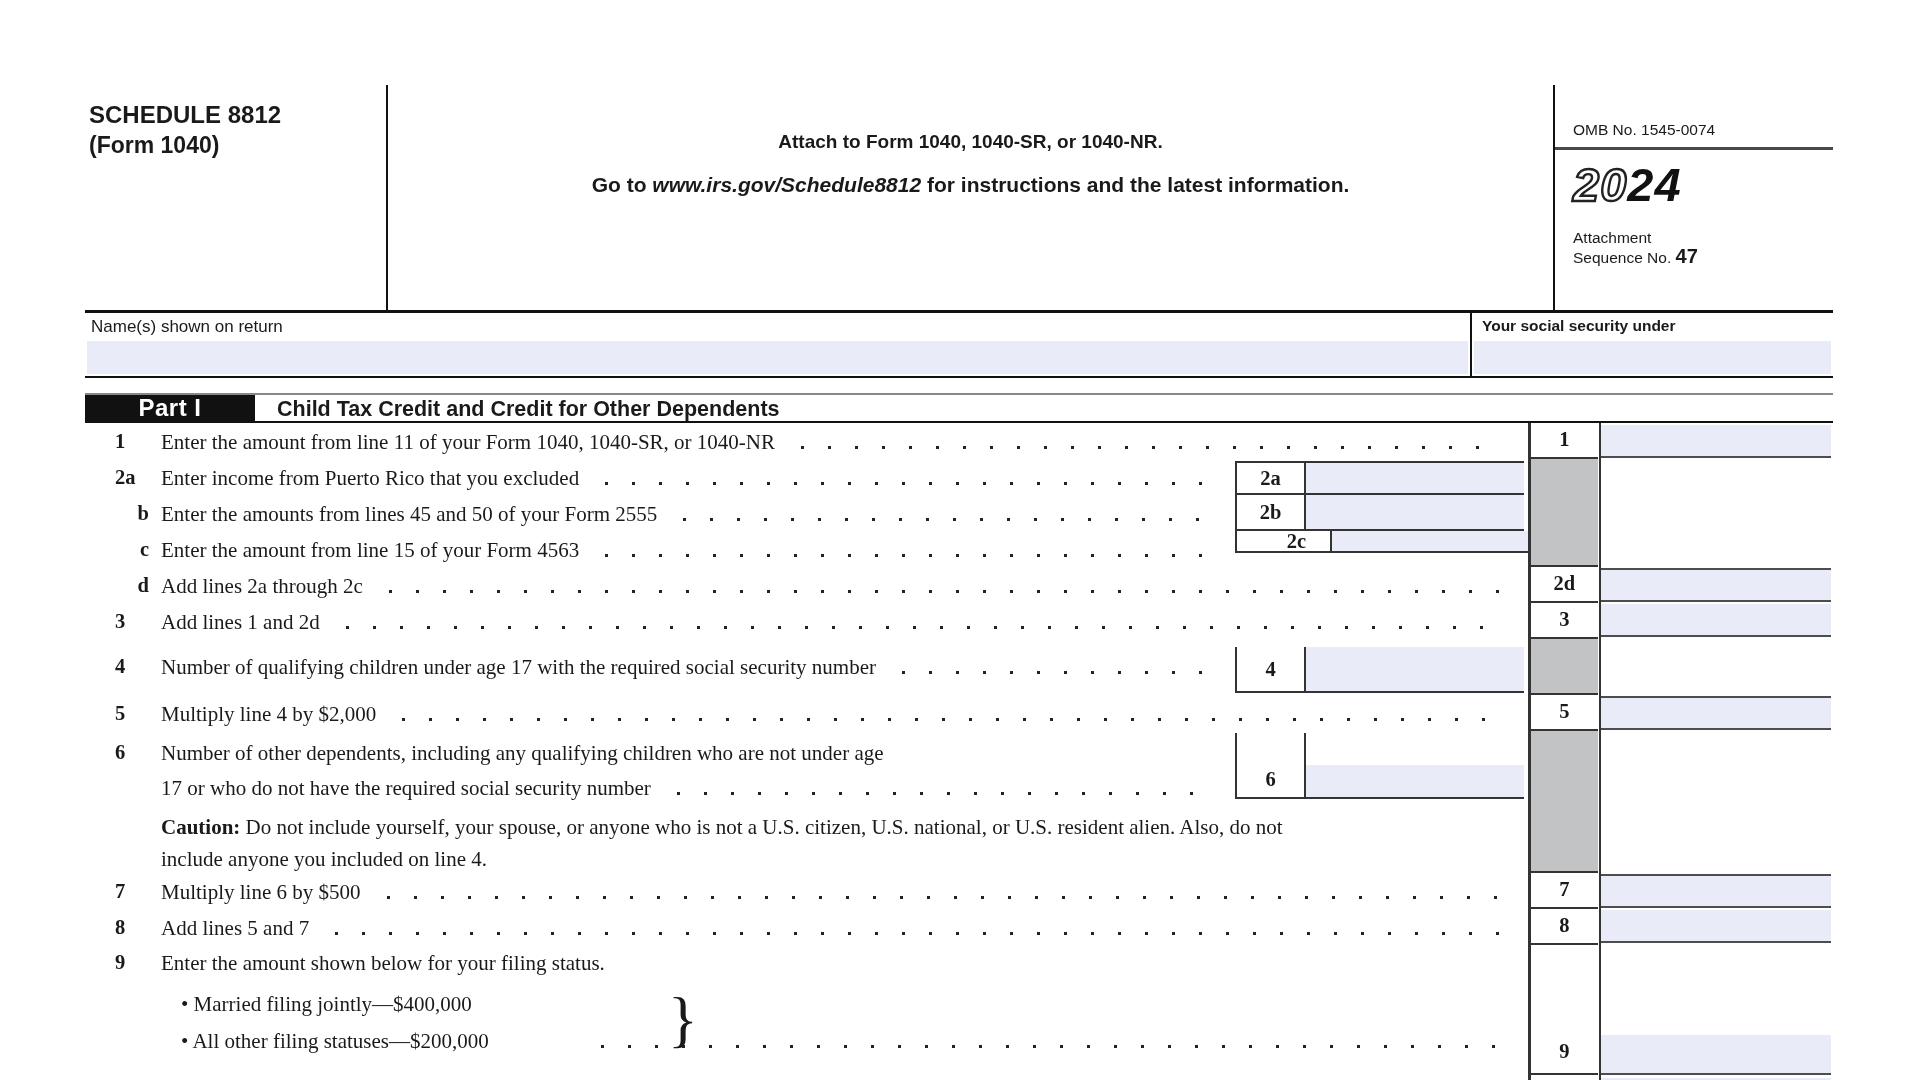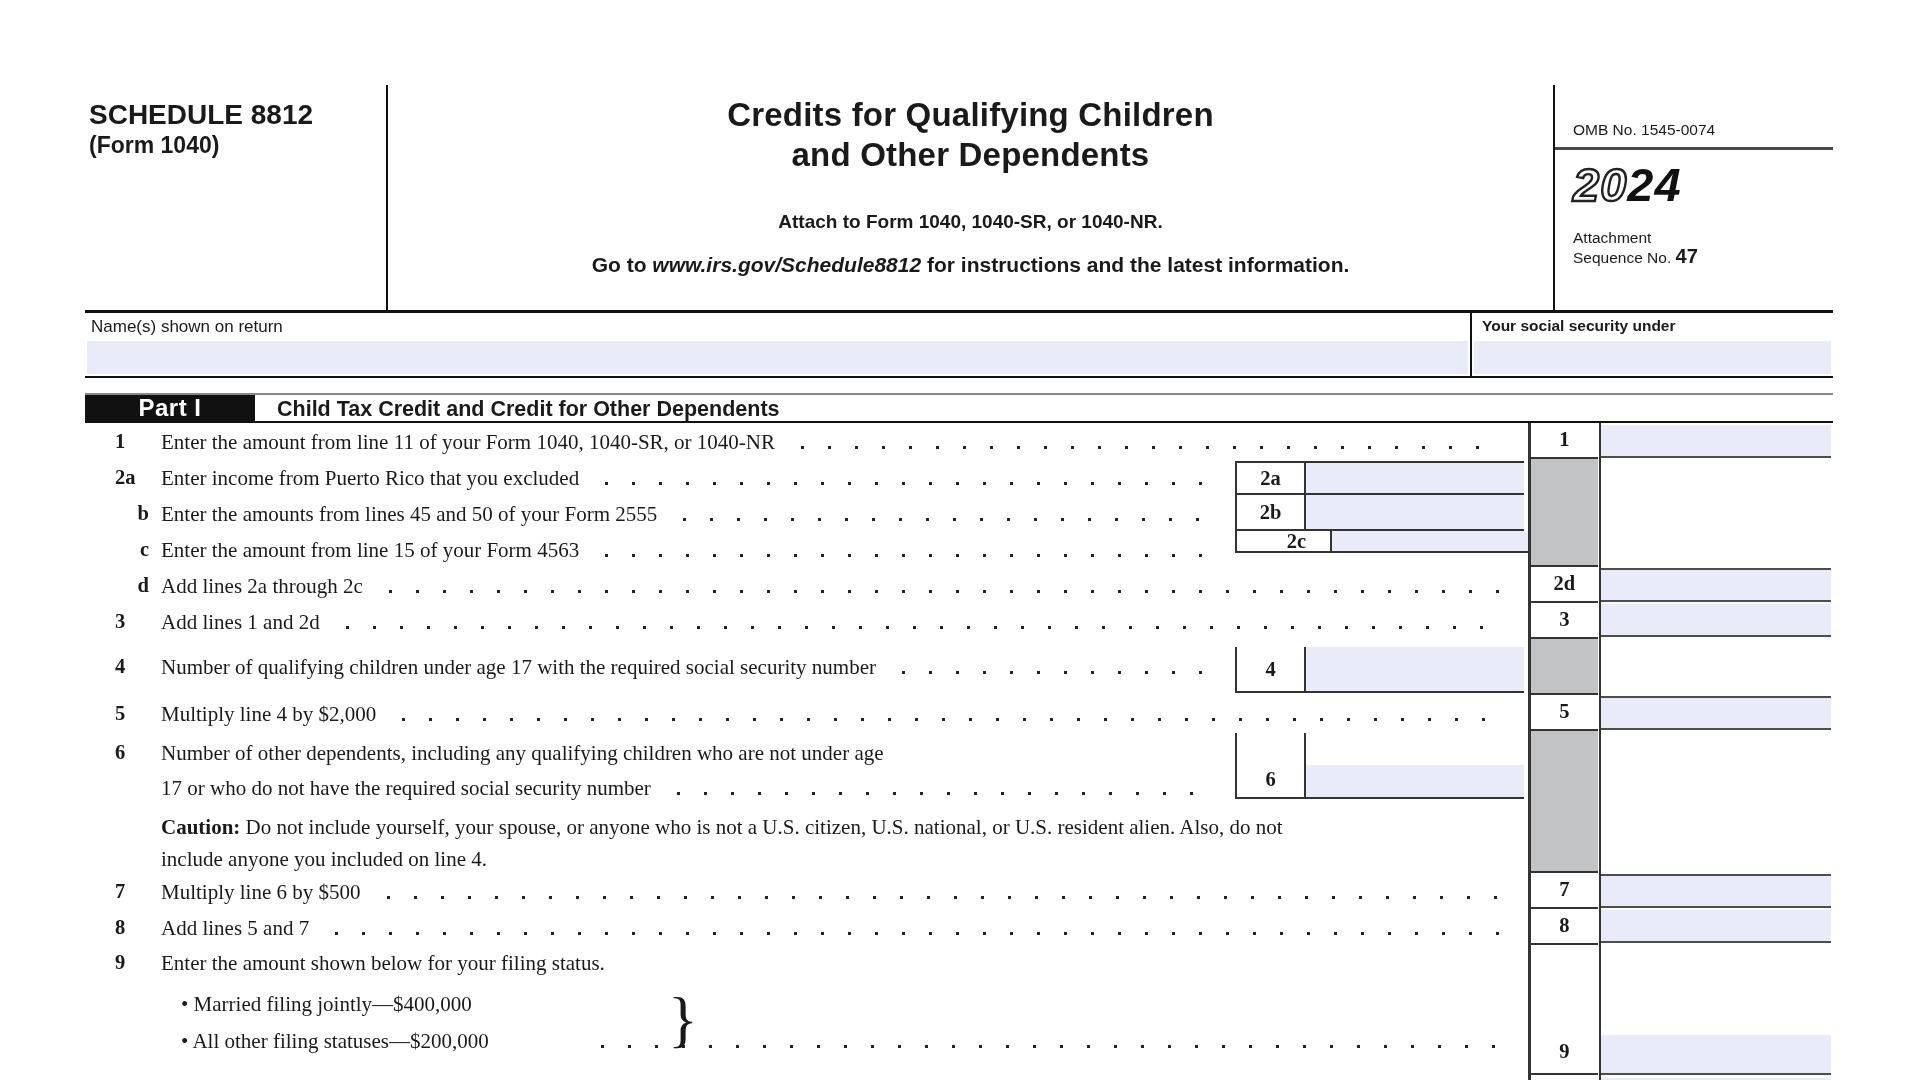--- a/index.html
+++ b/index.html
@@ -5,21 +5,21 @@
   * { box-sizing: border-box; margin: 0; padding: 0; }
   html, body { width: 1920px; height: 1080px; }
   body { background: #ffffff; overflow: hidden; position: relative; color: #1a1a1a; }
 
   .form { position: absolute; left: 85px; top: 85px; width: 1748px;
           font-family: "Liberation Sans", sans-serif; }
 
   
   .hdr { display: flex; height: 228px; border-bottom: 3px solid #111; }
   .hdr-left { width: 303px; border-right: 2.5px solid #111; padding: 14px 10px 0 4px; }
-  .sched { font-size: 28px; font-weight: bold; line-height: 31px; }
+  .sched { font-size: 24px; font-weight: bold; line-height: 31px; }
   .f1040 { font-size: 23px; font-weight: bold; margin-top: 2px; }
   .agency { font-size: 15.5px; line-height: 21px; margin-top: 92px; }
   .hdr-center { flex: 1; text-align: center; padding-top: 10px; }
   .title { font-size: 33px; font-weight: bold; line-height: 40px; letter-spacing: 0.2px; }
   .attach { font-size: 19px; font-weight: bold; margin-top: 36px; }
   .goto { font-size: 21px; font-weight: bold; margin-top: 20px; }
   .goto .url { font-style: italic; }
   .hdr-right { width: 280px; border-left: 2.5px solid #111; padding: 36px 0 0 18px; position: relative; }
   .omb { font-size: 15.5px; }
   .omb-rule { position: absolute; left: 0; top: 62px; width: 100%; height: 2.5px; background: #4a4a4a; }
@@ -95,24 +95,20 @@
 <body>
 
 <div class="form">
 
   <div class="hdr">
     <div class="hdr-left">
       <div class="sched">SCHEDULE 8812</div>
       <div class="f1040">(Form 1040)</div>
     </div>
     <div class="hdr-center">
-      <div class="title">
-        <div>Credits for Qualifying Children</div>
-        <div>and Other Dependents</div>
-      </div>
       <div class="attach">Attach to Form 1040, 1040-SR, or 1040-NR.</div>
       <div class="goto"><span>Go to </span><span class="url">www.irs.gov/Schedule8812</span><span> for instructions and the latest information.</span></div>
     </div>
     <div class="hdr-right">
       <div class="omb">OMB No. 1545-0074</div>
       <div class="omb-rule"></div>
       <div class="year"><span class="outline">20</span><span class="solid">24</span></div>
       <div class="attach-seq">
         <div>Attachment</div>
         <div><span>Sequence No. </span><b>47</b></div>

